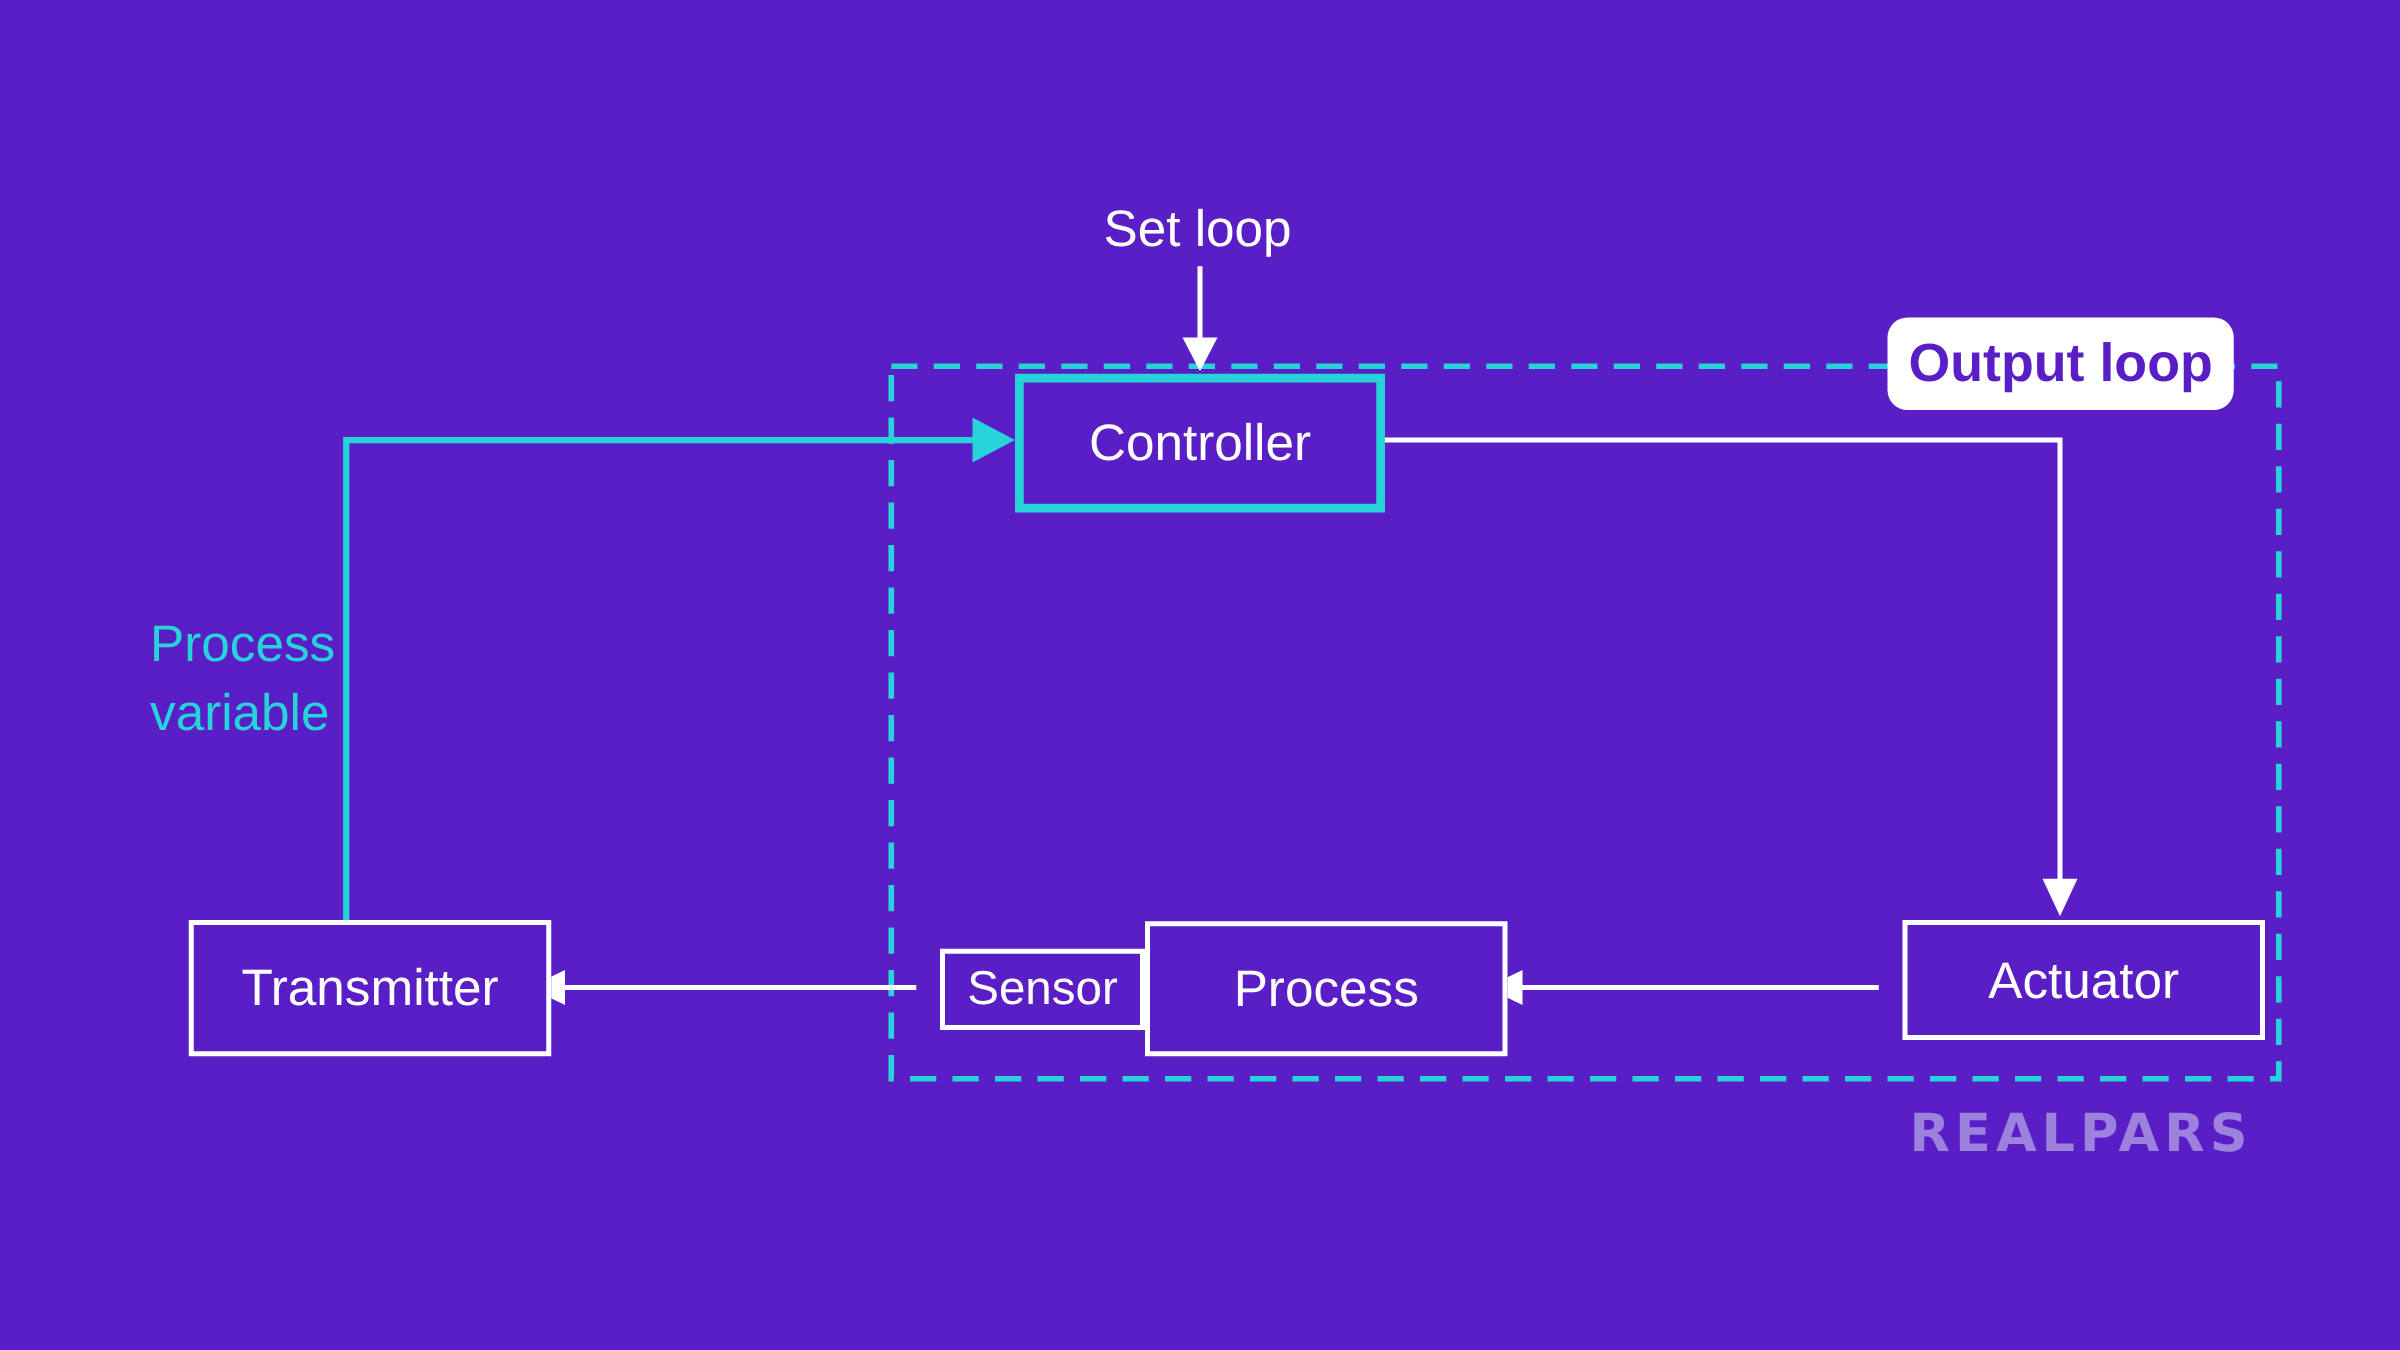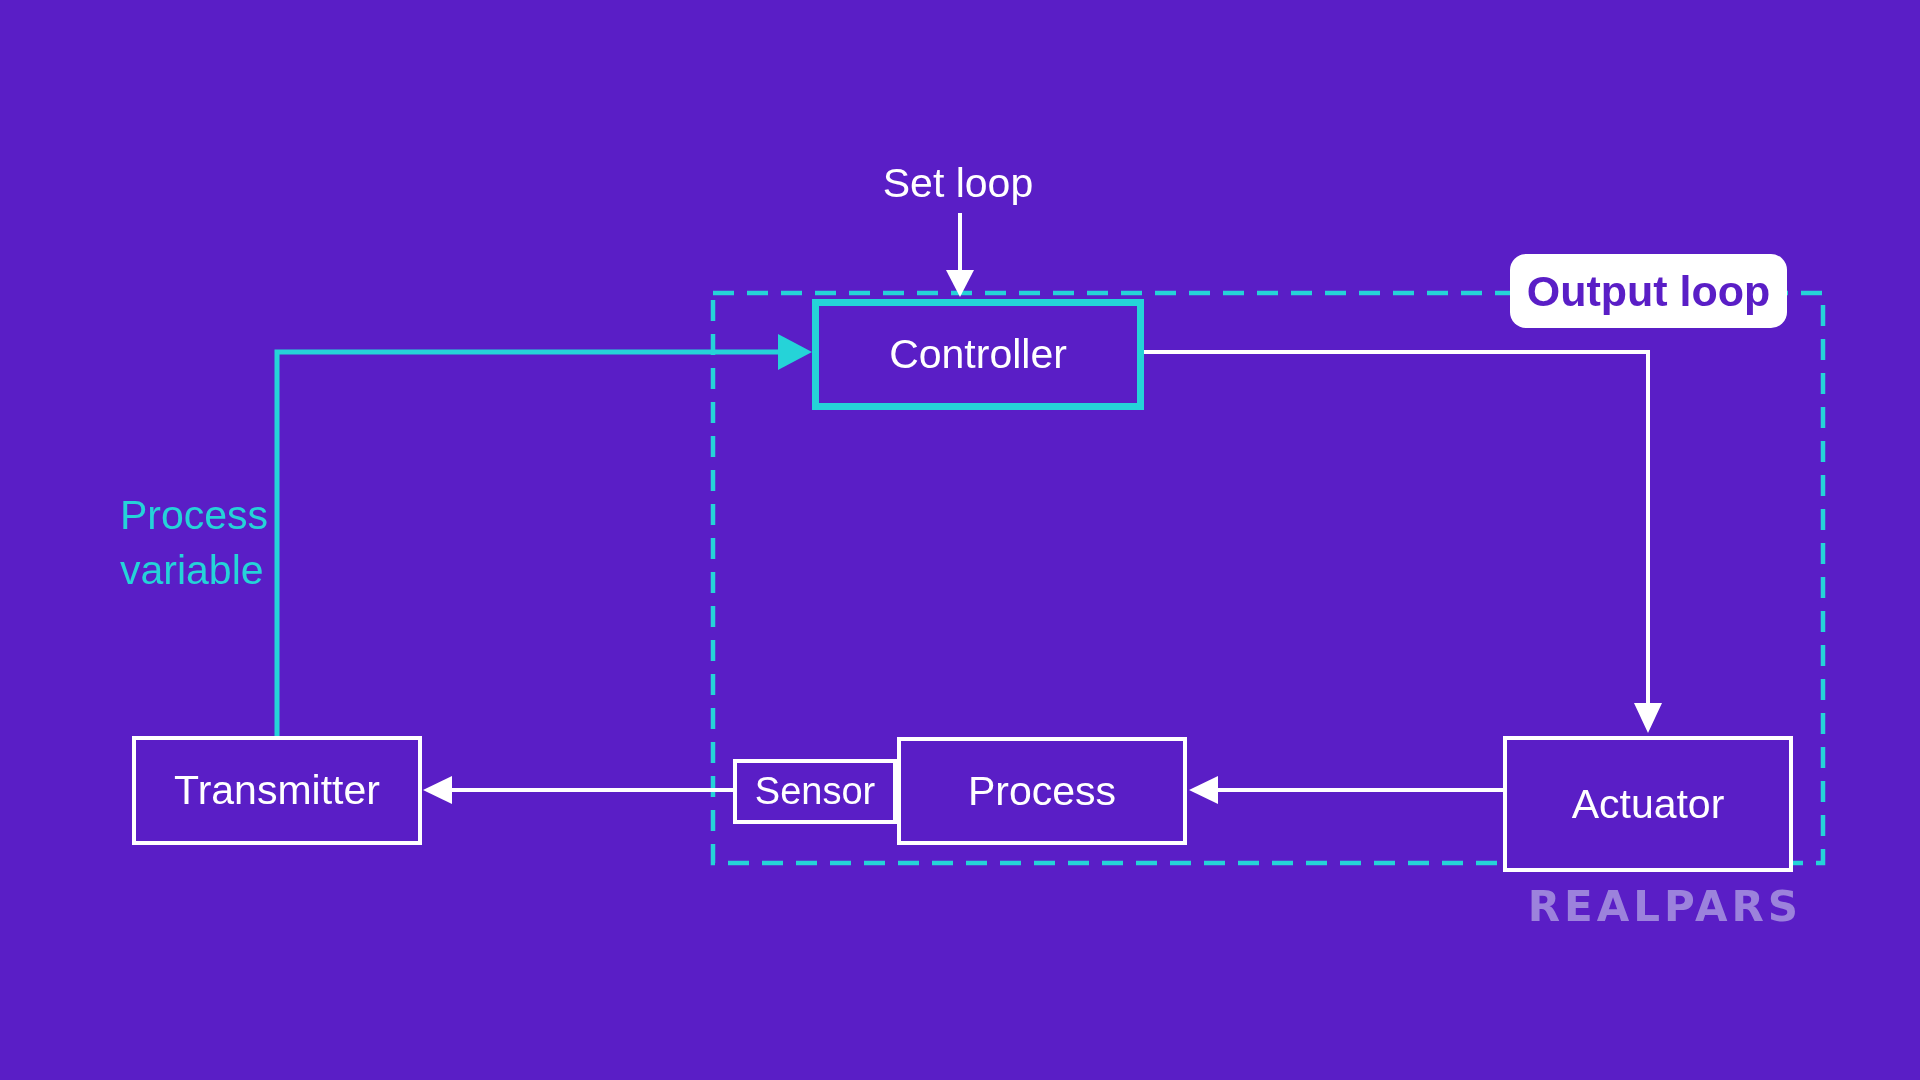--- a/index.html
+++ b/index.html
@@ -33,27 +33,27 @@
 
   .node {
     position: absolute;
     display: flex;
     align-items: center;
     justify-content: center;
     color: var(--white);
     font-size: 41px;
     background: var(--background);
   }
-  .node-white { border: 4px solid var(--white); }
+  .node-white { border: 4px solid var(--white); margin-left: 19px; }
   .node-cyan  { border: 7px solid var(--cyan); }
 
-  .box-controller  { left: 812px;  top: 299px; width: 332px; height: 111px; }
+  .box-controller  { left: 812px;  top: 299px; width: 296px; height: 111px; }
   .box-transmitter { left: 132px;  top: 736px; width: 290px; height: 109px; }
   .box-process     { left: 897px;  top: 737px; width: 290px; height: 108px; }
-  .box-actuator    { left: 1503px; top: 736px; width: 290px; height: 136px; }
+  .box-actuator    { left: 1503px; top: 736px; width: 290px; height: 96px; }
   .box-sensor      { left: 733px;  top: 759px; width: 164px; height: 65px;  font-size: 38px; z-index: 2; }
 
   .setpoint-label {
     position: absolute;
     left: 958px; top: 160px;
     transform: translateX(-50%);
     color: var(--white);
     font-size: 41px;
     white-space: nowrap;
   }

